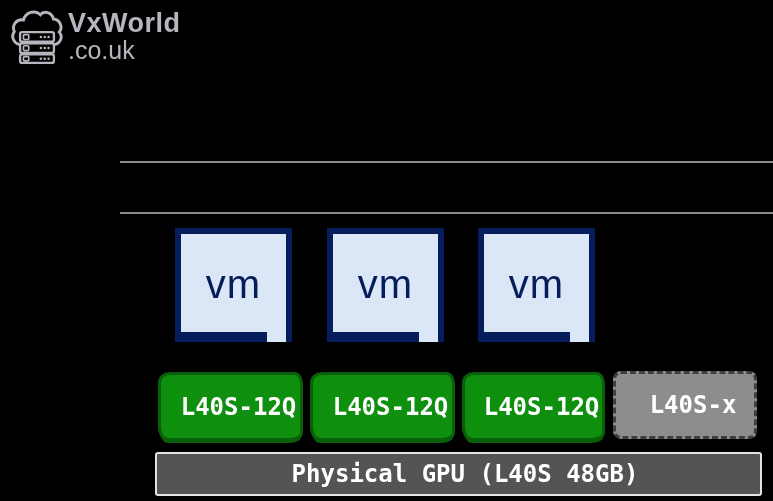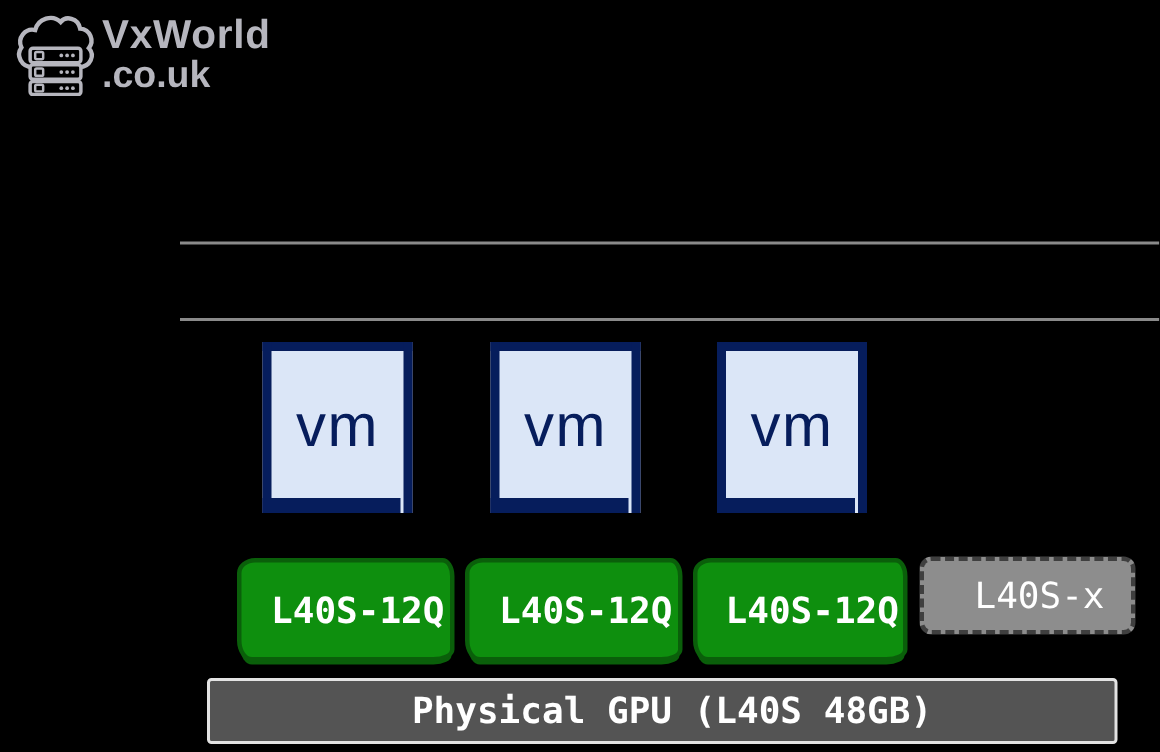--- a/index.html
+++ b/index.html
@@ -23,30 +23,30 @@
     background:var(--bg);
     overflow:hidden;
     font-family:"Liberation Sans", sans-serif;
   }
 
   
   .logo{position:absolute;left:8px;top:6px;display:flex;align-items:center;color:var(--logo-gray);}
   .logo-icon{width:58px;height:58px;flex:0 0 auto;}
   .logo-text{margin-left:2px;margin-top:2px;line-height:1.0;}
   .logo-title{font-size:27px;font-weight:bold;letter-spacing:0.5px;color:var(--logo-gray);}
-  .logo-sub{font-size:25px;font-weight:bold;color:var(--logo-gray);margin-top:1px;}
+  .logo-sub{font-size:25px;font-weight:normal;color:var(--logo-gray);margin-top:1px;}
 
   
   .sep{position:absolute;left:120px;right:0;height:2px;background:var(--line-gray);}
   .sep.l1{top:161px;}
   .sep.l2{top:212px;}
 
   
   .vm-box{
-    position:absolute;top:228px;width:100px;height:114px;
+    position:absolute;top:228px;width:117px;height:114px;
     box-sizing:border-box;
     background:var(--vm-fill);
     border:6px solid var(--vm-navy);
     border-bottom:none;
     display:flex;align-items:center;justify-content:center;
   }
   .vm-box::after{ 
     content:"";position:absolute;left:-6px;bottom:0;width:92px;height:10px;
     background:var(--vm-navy);
   }
@@ -66,31 +66,31 @@
   .vgpu.assigned{
     background:var(--green-fill);
     border:3px solid var(--green-border);
     border-radius:12px 8px 14px 10px / 10px 12px 8px 14px;
     box-shadow:0 4px 0 -2px var(--green-border);
   }
   .vgpu.unassigned{
     background:var(--gray-fill);
     border:3px dashed var(--gray-border);
     border-radius:8px;
-    top:371px;height:52px;
-    font-weight:normal;
+    top:371px;height:68px;
+    font-weight:bold;
   }
   .vg1{left:158px;width:145px;}
   .vg2{left:310px;width:145px;}
   .vg3{left:462px;width:143px;}
   .vg4{left:613px;width:144px;}
 
   
   .gpu-bar{
-    position:absolute;left:138px;top:452px;width:607px;height:44px;
+    position:absolute;left:155px;top:452px;width:607px;height:44px;
     box-sizing:border-box;
     background:var(--gpu-fill);
     border:2px solid var(--gpu-border);
     border-radius:3px;
     display:flex;align-items:center;justify-content:center;
     font-family:"DejaVu Sans Mono","Liberation Mono",monospace;
     font-size:24px;font-weight:bold;color:var(--text-white);padding-left:13px;
   }
 </style>
 </head>

